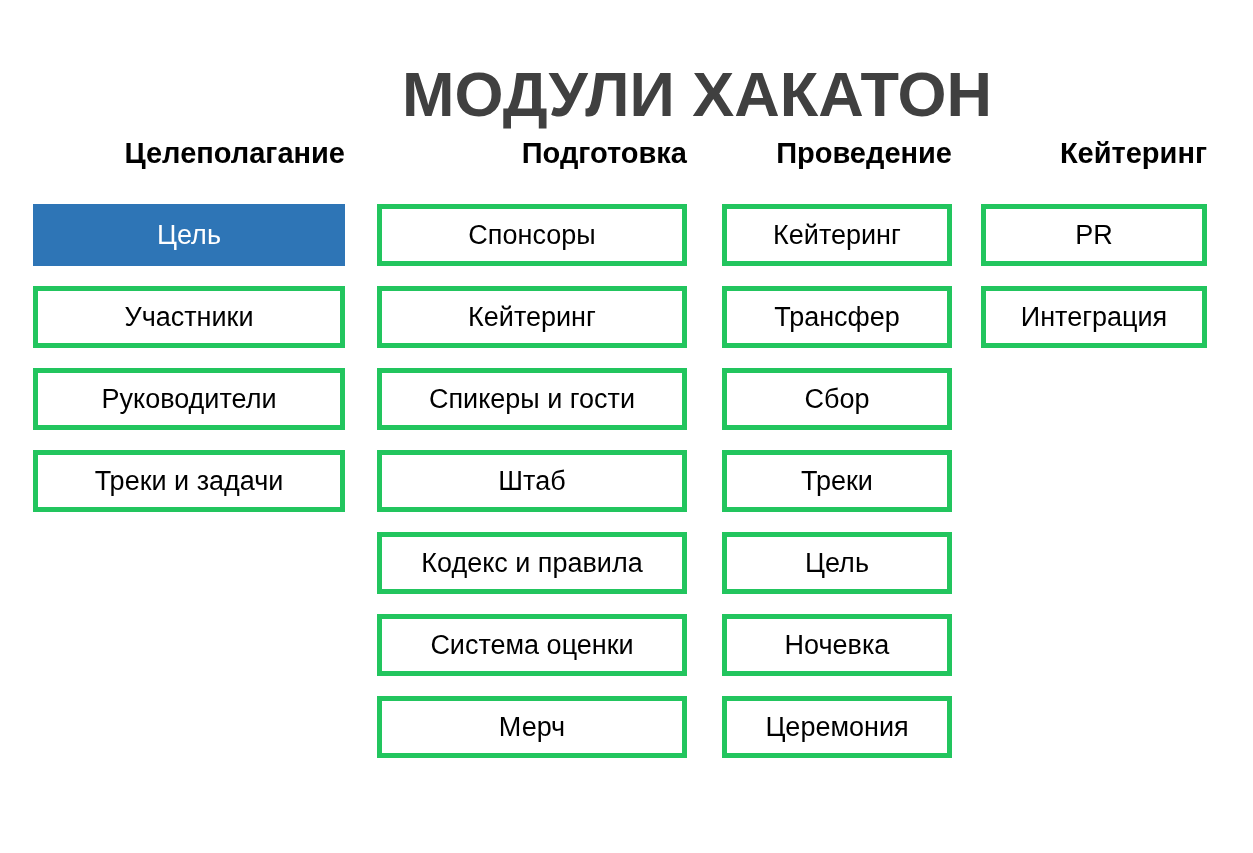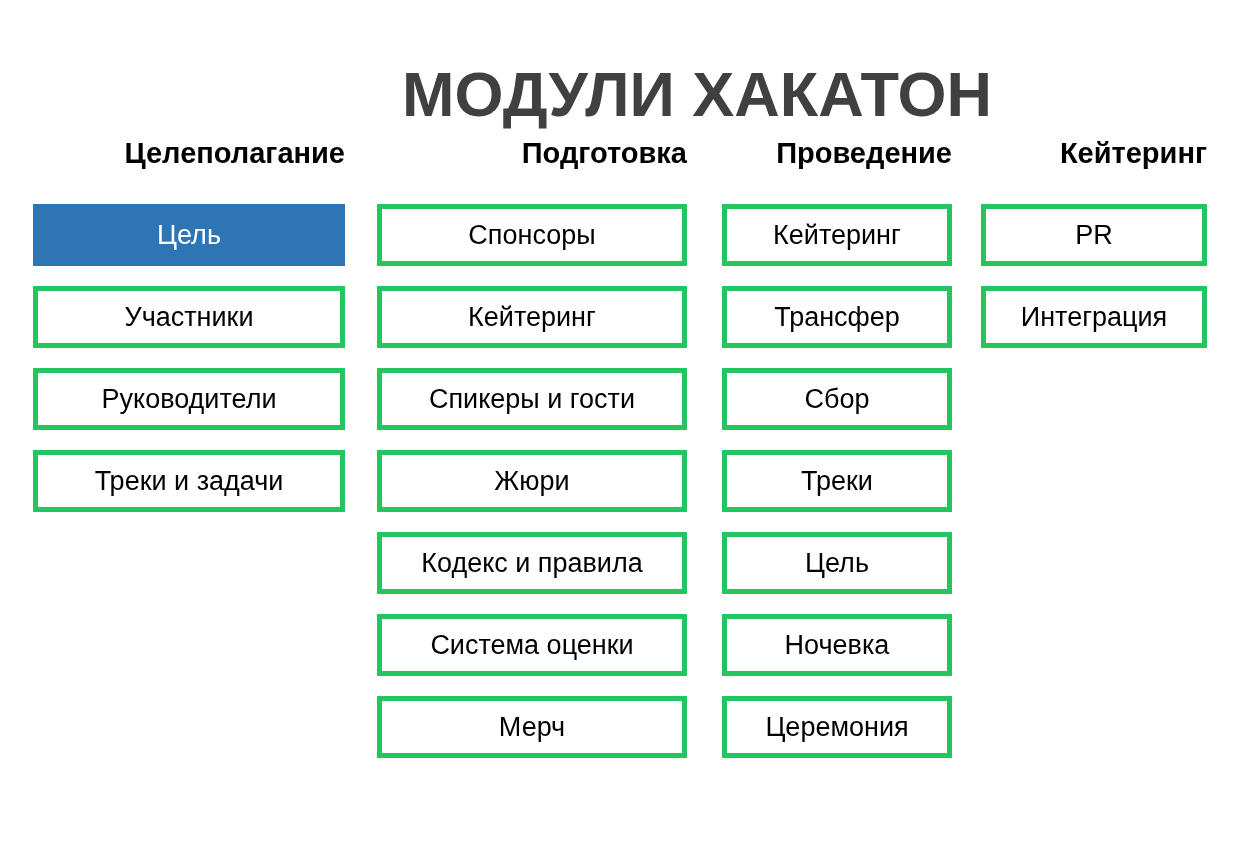--- a/index.html
+++ b/index.html
@@ -76,21 +76,21 @@
   <div class="box">Участники</div>
   <div class="box">Руководители</div>
   <div class="box">Треки и задачи</div>
 </div>
 
 <div class="col col-2">
   <div class="col-header">Подготовка</div>
   <div class="box">Спонсоры</div>
   <div class="box">Кейтеринг</div>
   <div class="box">Спикеры и гости</div>
-  <div class="box">Жюри</div>
+  <div class="box">Штаб</div>
   <div class="box">Кодекс и правила</div>
   <div class="box">Система оценки</div>
   <div class="box">Мерч</div>
 </div>
 
 <div class="col col-3">
   <div class="col-header">Проведение</div>
   <div class="box">Кейтеринг</div>
   <div class="box">Трансфер</div>
   <div class="box">Сбор</div>

